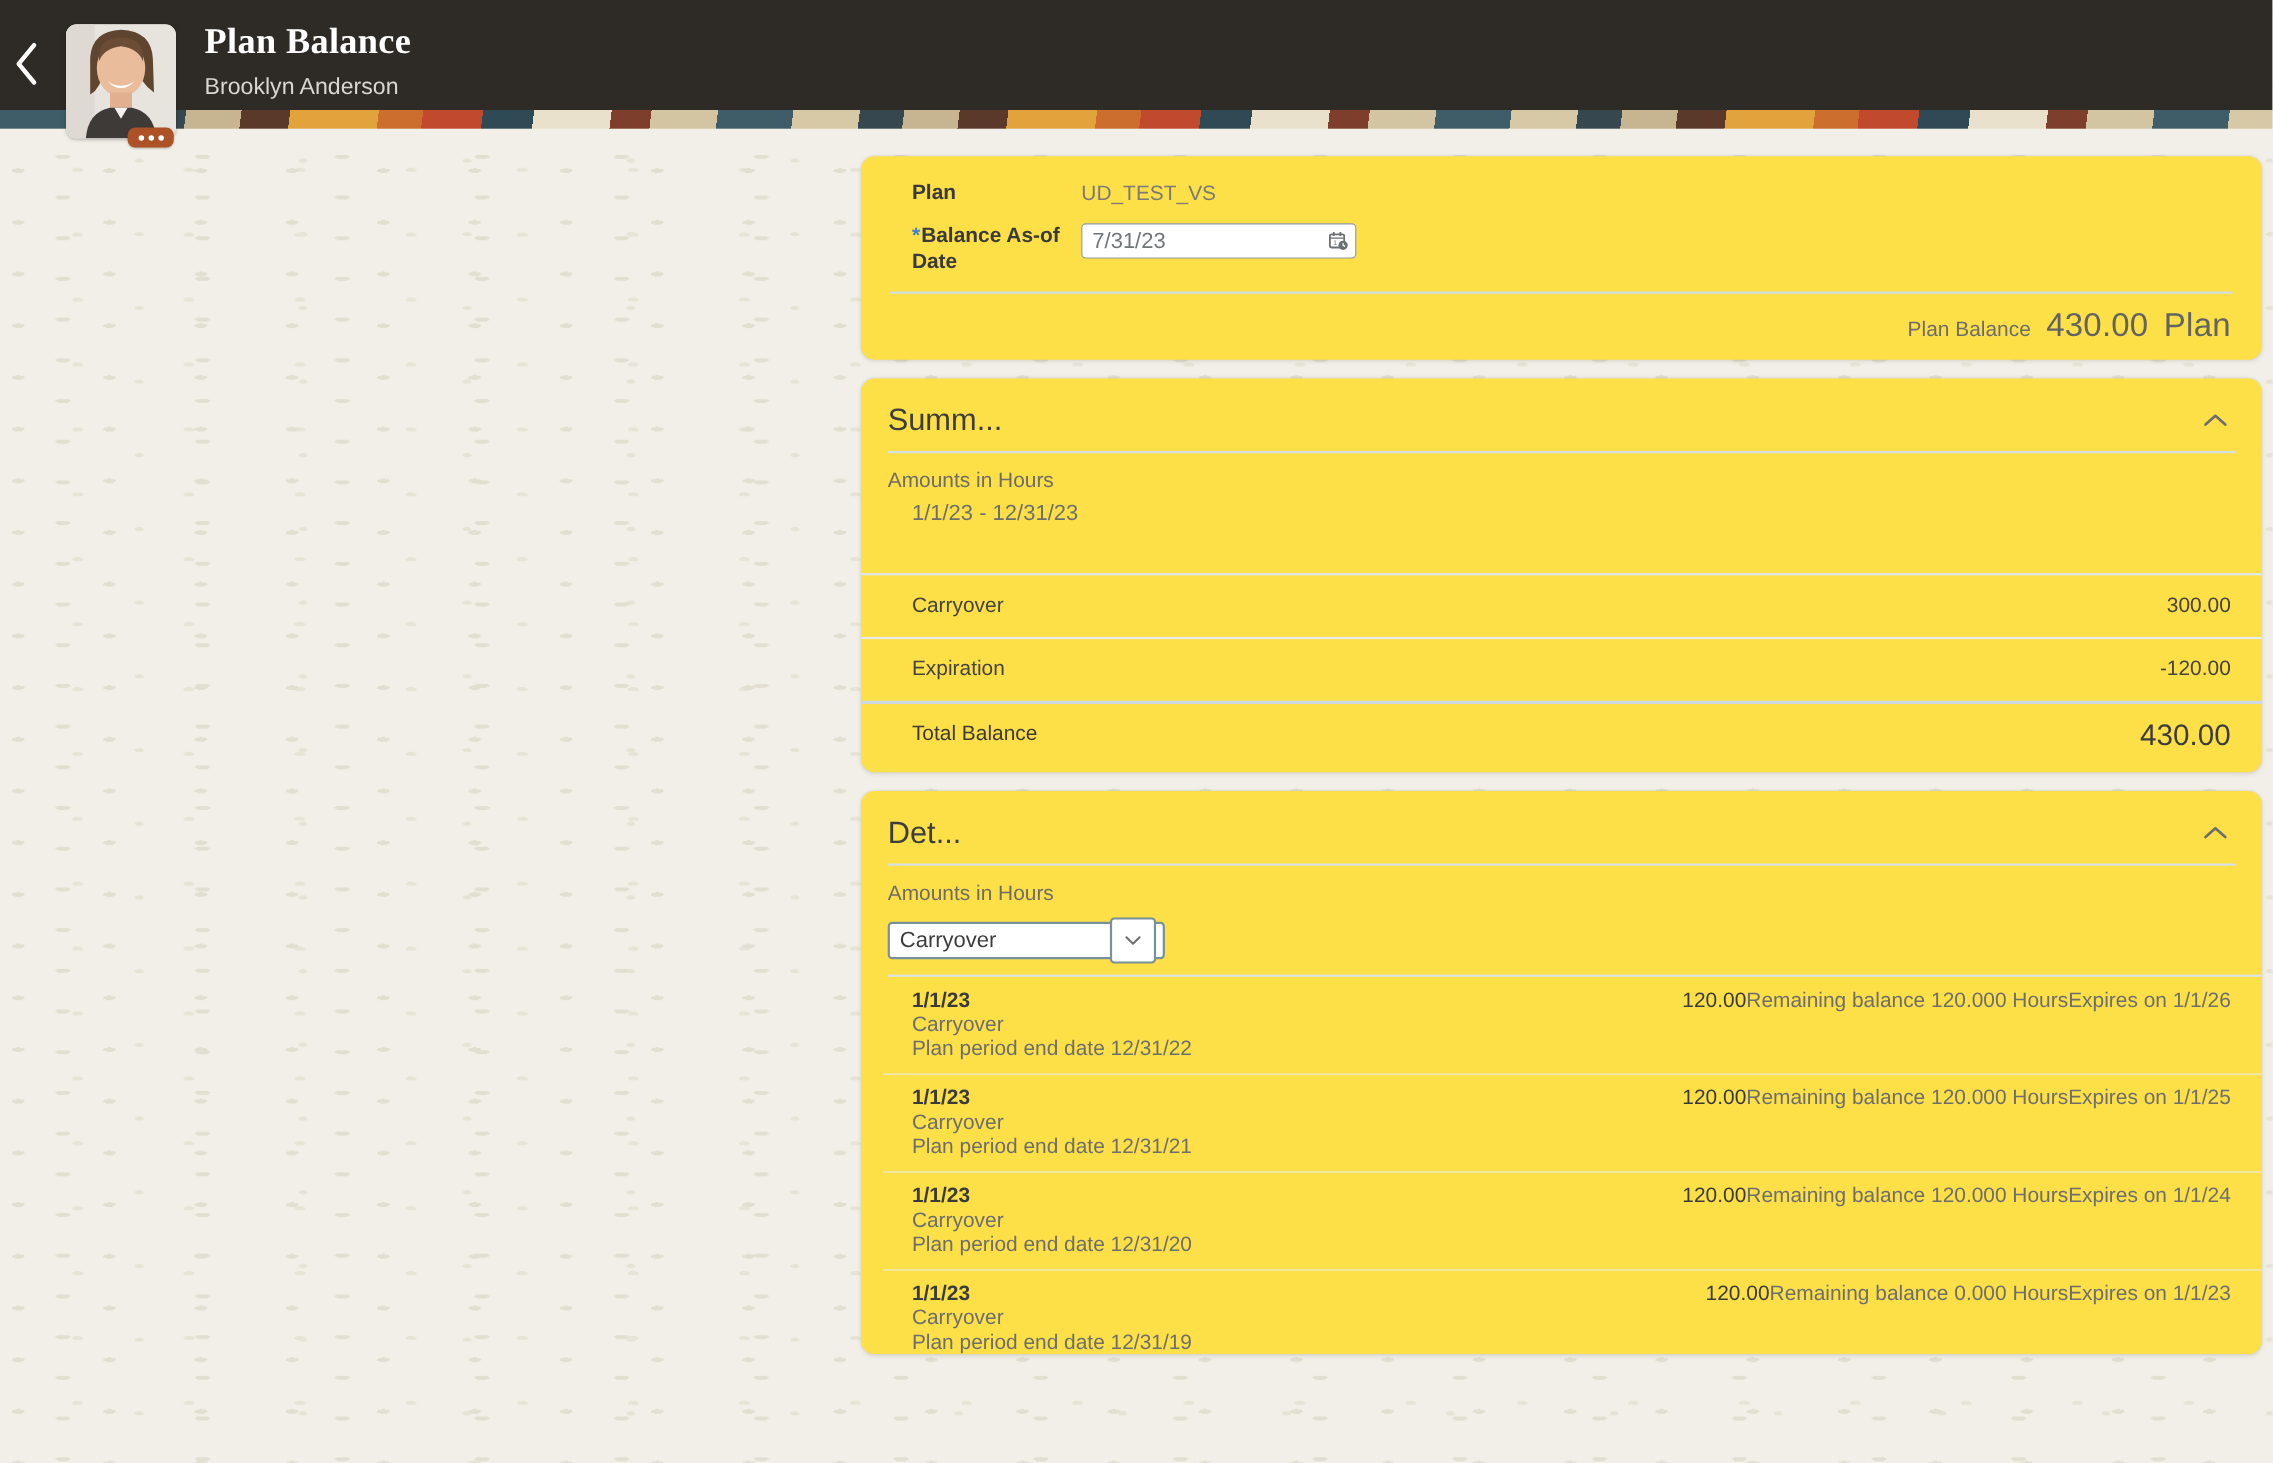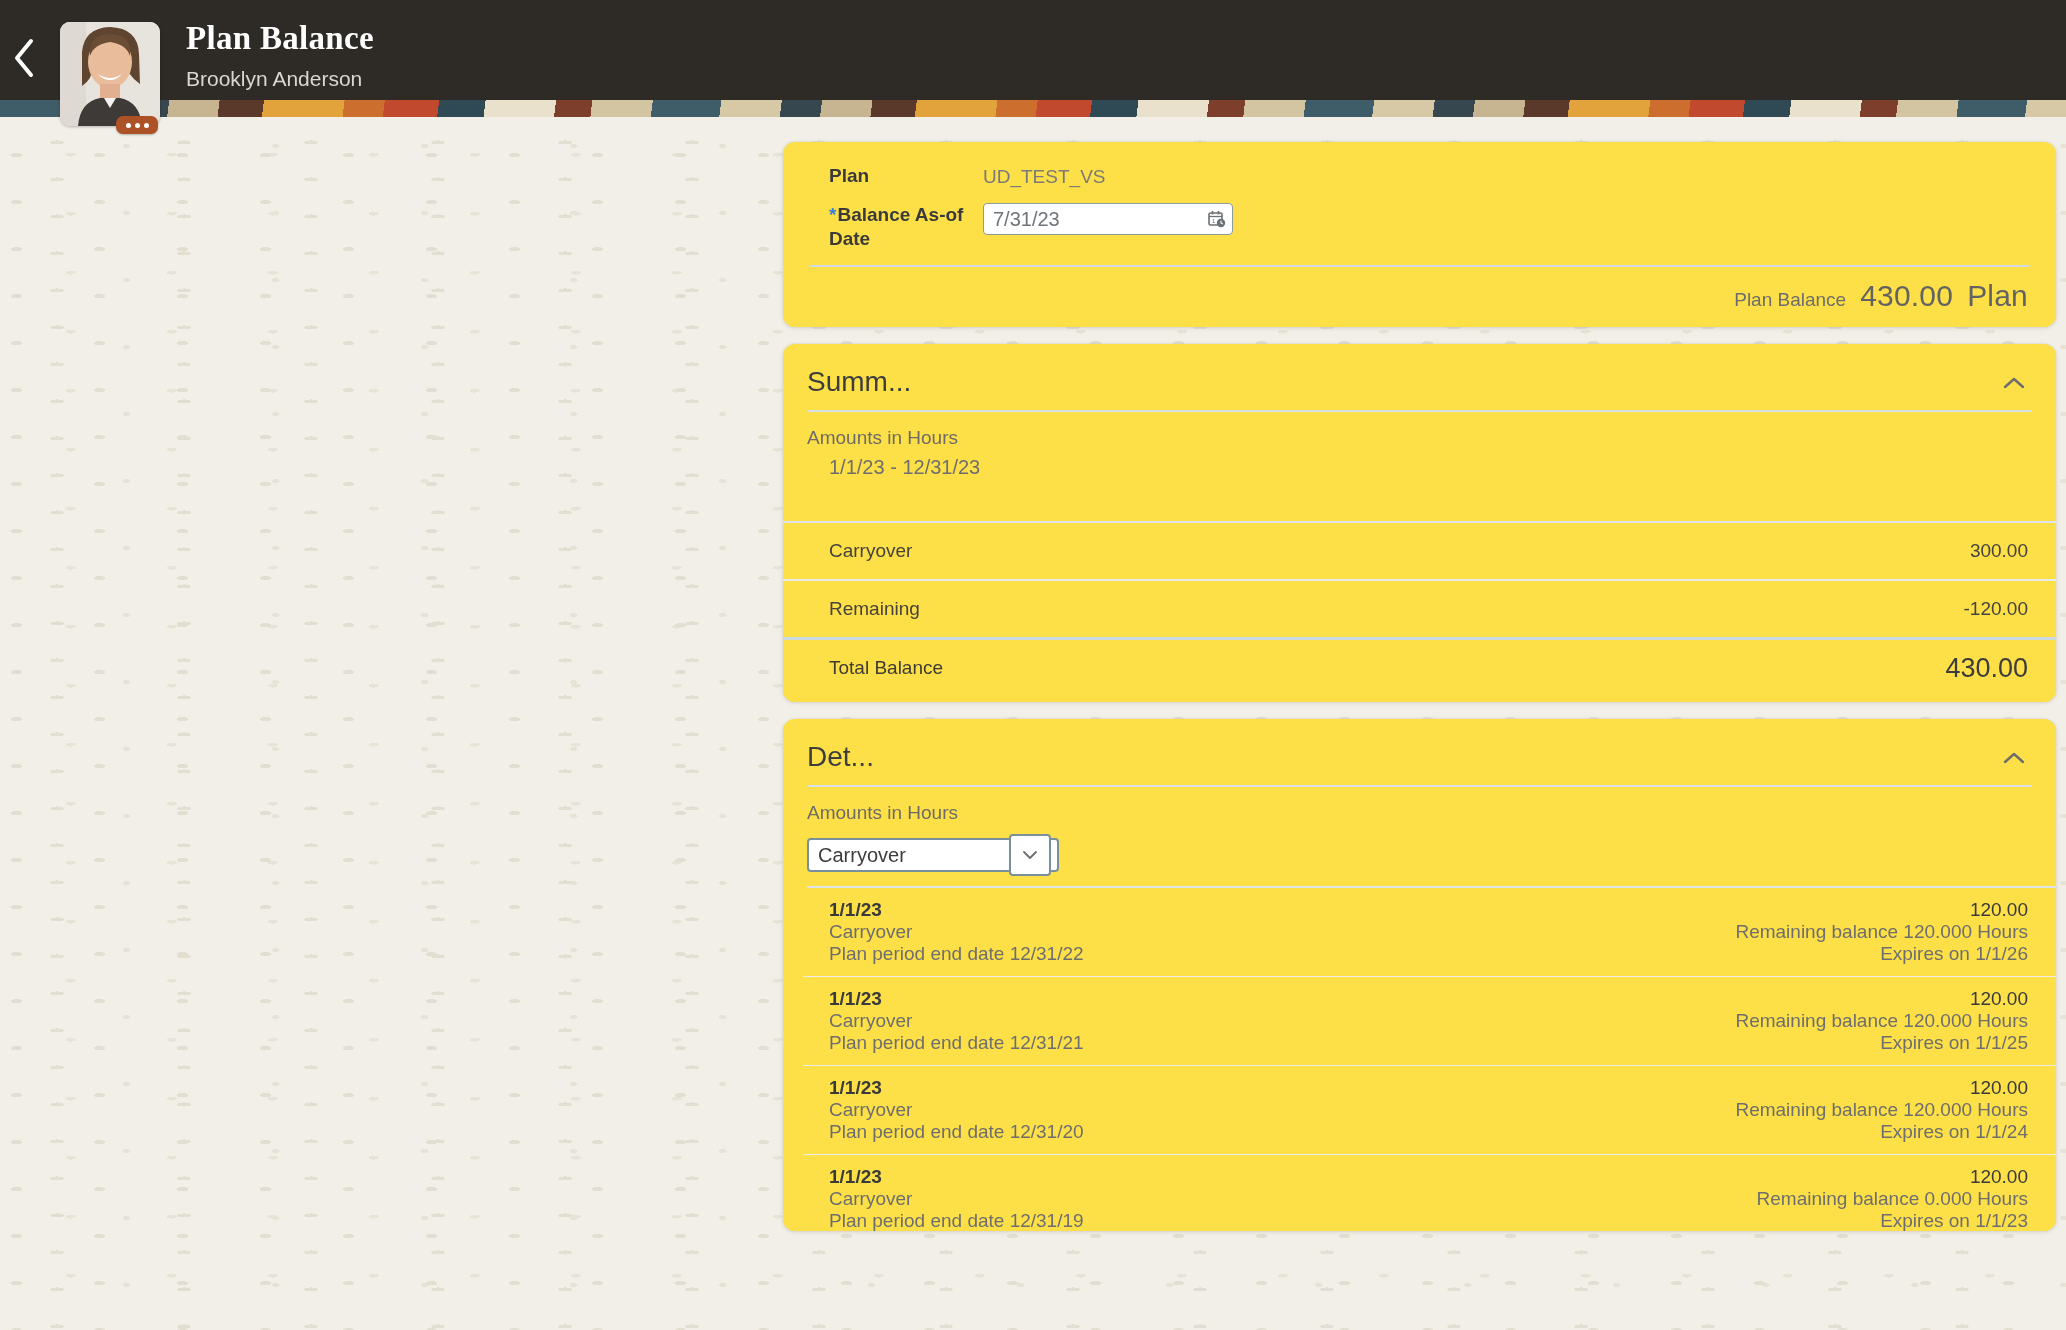--- a/index.html
+++ b/index.html
@@ -125,21 +125,21 @@
     position:absolute; right:6px; top:-6px; width:42px; height:42px;
     background:#fff; border:2px solid #77909b; border-radius:4px;
     display:flex; align-items:center; justify-content:center;
   }
   .dropdown-div { margin:14px 0 0 24px; height:2px; background:#dde4e9; }
   .detail-item {
     display:flex; justify-content:space-between; align-items:flex-start;
     padding:11px 28px 11px 46px;
   }
   .di-left { display:flex; flex-direction:column; line-height:22px; }
-  .di-right { display:flex; flex-direction:column; line-height:22px; text-align:right; }
+  .di-right { display:flex; line-height:22px; text-align:right; }
   .di-date { font-size:19px; font-weight:700; color:#3a3a3a; }
   .di-sub { font-size:19px; color:#6e6e6e; }
   .di-amt { font-size:19px; color:#3a3a3a; }
   .hdiv-list { height:1px; background:#ececec; margin-left:20px; }
 </style>
 </head>
 <body>
 
 <div class="app-header">
   <div class="back-btn">
@@ -226,21 +226,21 @@
     <div class="summary-spacer"></div>
     <div class="hdiv-bluelt"></div>
 
     <div class="sum-row">
       <span class="lbl">Carryover</span>
       <span class="val">300.00</span>
     </div>
     <div class="hdiv-row"></div>
     <div class="hdiv-row"></div>
     <div class="sum-row">
-      <span class="lbl">Remaining</span>
+      <span class="lbl">Expiration</span>
       <span class="val">-120.00</span>
     </div>
     <div class="hdiv-total"></div>
     <div class="total-row">
       <span class="lbl">Total Balance</span>
       <span class="val">430.00</span>
     </div>
   </div>
 
   <div class="card card-details" style="margin-top:17px;">

